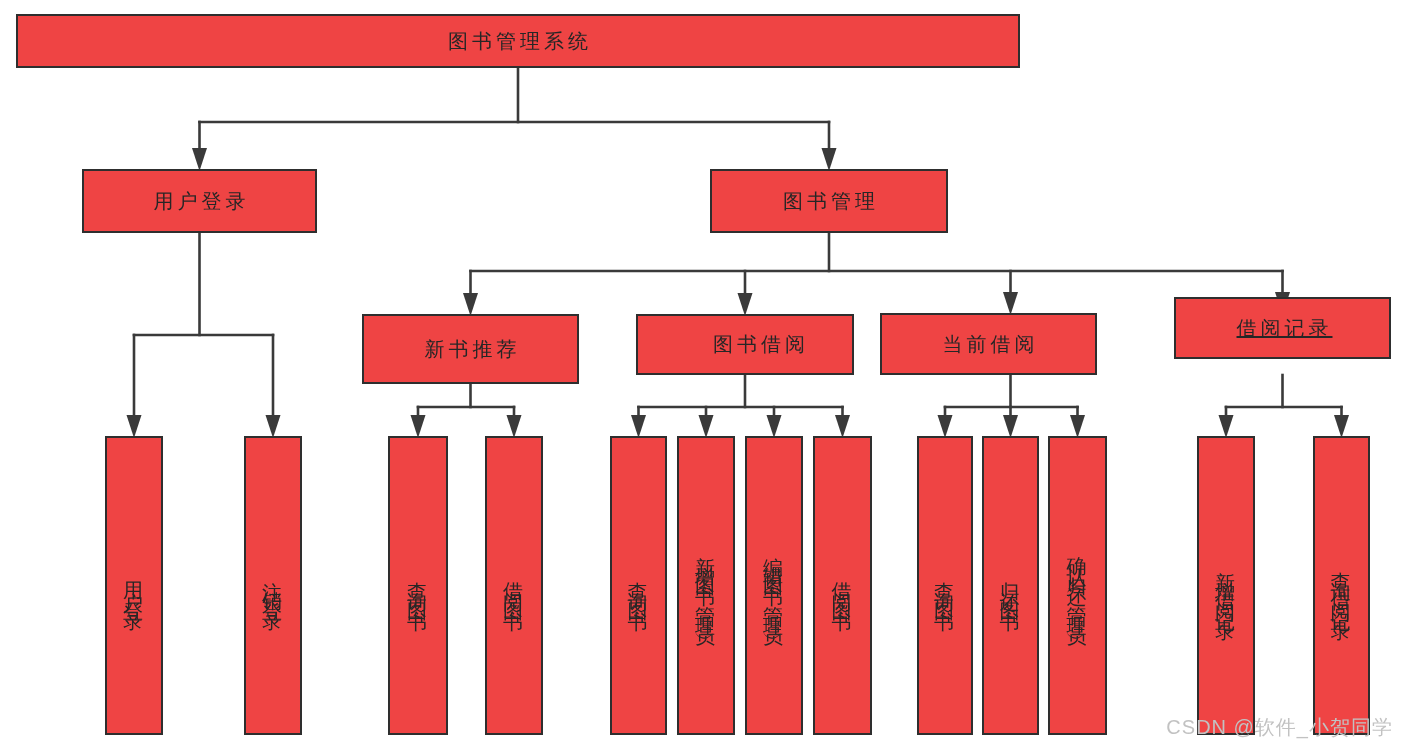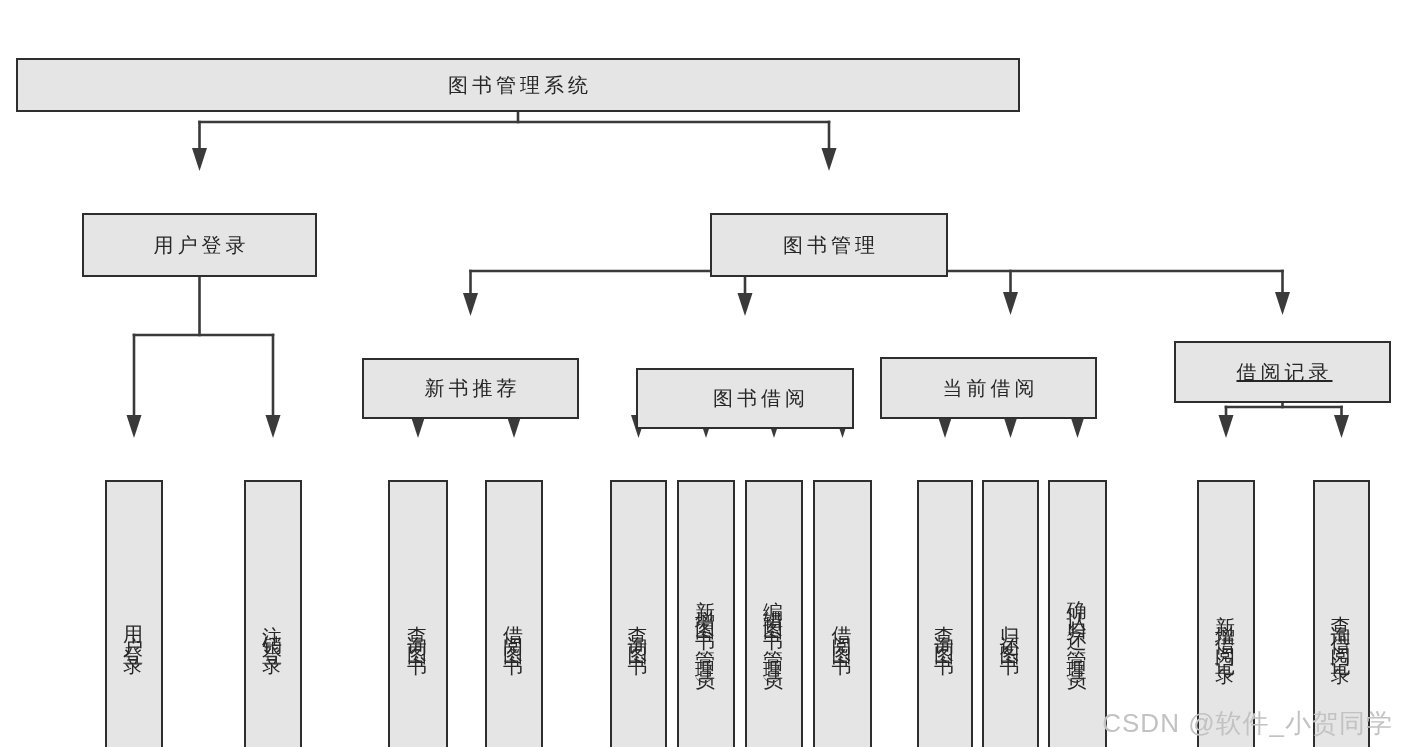--- a/index.html
+++ b/index.html
@@ -10,43 +10,42 @@
     height: 747px;
     background: #ffffff;
     font-family: "Liberation Sans", "DejaVu Sans", sans-serif;
     overflow: hidden;
   }
   #wires { position: absolute; left: 0; top: 0; width: 1405px; height: 747px; }
   .node {
     position: absolute;
     box-sizing: border-box;
     border: 2.5px solid #2e2e2e;
-    background: #e5e5e5;
+    background: #ef4444;
     display: flex;
     align-items: center;
     justify-content: center;
     color: #262626;
     font-size: 20px;
     letter-spacing: 4px;
     text-indent: 4px; 
     white-space: nowrap;
-    margin-top: 44px;
   }
   .node.vertical {
     writing-mode: vertical-rl;
     letter-spacing: 10px;
     text-indent: 0;
     white-space: normal;
     font-size: 20px;
   }
   #watermark {
     position: absolute;
     right: 12px;
     bottom: 6px;
-    font-size: 26px;
+    font-size: 20px;
     letter-spacing: 1px;
     z-index: 5;
     pointer-events: none;
   }
 </style>
 </head>
 <body>
 
 <div id="canvas">
   <svg id="wires" viewBox="0 0 1405 747" xmlns="http://www.w3.org/2000/svg">
@@ -114,22 +113,22 @@
         <line x1="1226" y1="407" x2="1226" y2="419" stroke="#3a3a3a" stroke-width="2.6" stroke-linecap="square"></line>
         <polygon points="1218.5,415 1233.5,415 1226,438" fill="#3a3a3a"></polygon>
         <line x1="1341.5" y1="407" x2="1341.5" y2="419" stroke="#3a3a3a" stroke-width="2.6" stroke-linecap="square"></line>
         <polygon points="1334,415 1349,415 1341.5,438" fill="#3a3a3a"></polygon>
       </g>
     </svg>
   <div id="watermark" style="color: rgb(194, 194, 194);">CSDN @软件_小贺同学</div>
 <div class="node" style="left: 16px; top: 14px; width: 1004px; height: 54px; border-color: rgb(46, 46, 46); color: rgb(38, 38, 38);">图书管理系统</div>
     <div class="node" style="left: 82px; top: 169px; width: 235px; height: 64px; border-color: rgb(46, 46, 46); color: rgb(38, 38, 38);">用户登录</div>
     <div class="node" style="left: 710px; top: 169px; width: 238px; height: 64px; border-color: rgb(46, 46, 46); color: rgb(38, 38, 38); font-family: Liberation Mono, monospace;">图书管理</div>
-    <div class="node" style="left: 362px; top: 314px; width: 217px; height: 61px; border-color: rgb(46, 46, 46); color: rgb(38, 38, 38);">新书推荐</div>
-    <div class="node" style="left: 636px; top: 324px; width: 218px; height: 61px; border-color: rgb(46, 46, 46); color: rgb(38, 38, 38); padding-left: 28px;">图书借阅</div>
+    <div class="node" style="left: 362px; top: 314px; width: 217px; height: 70px; border-color: rgb(46, 46, 46); color: rgb(38, 38, 38);">新书推荐</div>
+    <div class="node" style="left: 636px; top: 314px; width: 218px; height: 61px; border-color: rgb(46, 46, 46); color: rgb(38, 38, 38); padding-left: 28px;">图书借阅</div>
     <div class="node" style="left: 880px; top: 313px; width: 217px; height: 62px; border-color: rgb(46, 46, 46); color: rgb(38, 38, 38);">当前借阅</div>
     <div class="node" style="left: 1174px; top: 297px; width: 217px; height: 62px; border-color: rgb(46, 46, 46); color: rgb(38, 38, 38); text-decoration: underline;">借阅记录</div>
     <div class="node vertical" style="left: 105px; top: 436px; width: 58px; height: 299px; border-color: rgb(46, 46, 46); color: rgb(38, 38, 38);">用户登录</div>
     <div class="node vertical" style="left: 244px; top: 436px; width: 58px; height: 299px; border-color: rgb(46, 46, 46); color: rgb(38, 38, 38);">注销登录</div>
     <div class="node vertical" style="left: 388px; top: 436px; width: 60px; height: 299px; border-color: rgb(46, 46, 46); color: rgb(38, 38, 38);">查询图书</div>
     <div class="node vertical" style="left: 485px; top: 436px; width: 58px; height: 299px; border-color: rgb(46, 46, 46); color: rgb(38, 38, 38);">借阅图书</div>
     <div class="node vertical" style="left: 610px; top: 436px; width: 57px; height: 299px; border-color: rgb(46, 46, 46); color: rgb(38, 38, 38);">查询图书</div>
     <div class="node vertical" style="left: 677px; top: 436px; width: 58px; height: 299px; border-color: rgb(46, 46, 46); color: rgb(38, 38, 38);">新增图书（管理员）</div>
     <div class="node vertical" style="left: 745px; top: 436px; width: 58px; height: 299px; border-color: rgb(46, 46, 46); color: rgb(38, 38, 38);">编辑图书（管理员）</div>
     <div class="node vertical" style="left: 813px; top: 436px; width: 59px; height: 299px; border-color: rgb(46, 46, 46); color: rgb(38, 38, 38);">借阅图书</div>

